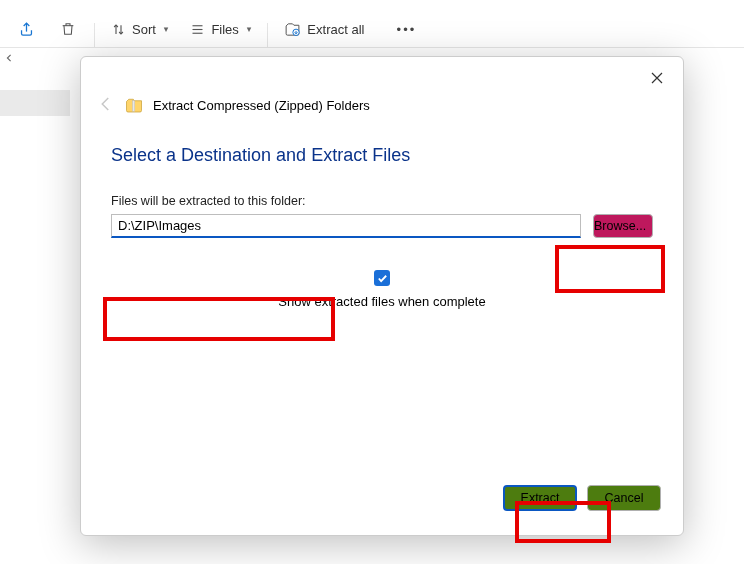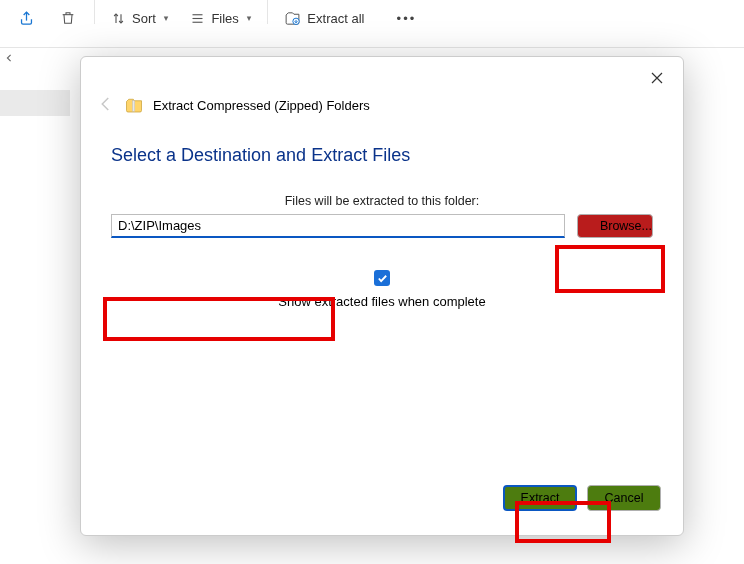--- a/index.html
+++ b/index.html
@@ -10,21 +10,21 @@
     font-size: 13px;
     background: #fff;
     color: #000;
     overflow: hidden;
   }
   
   .toolbar {
     height: 48px;
     border-bottom: 1px solid #e5e5e5;
     display: flex;
-    align-items: flex-start;
+    align-items: flex-end;
     padding: 0 6px;
     gap: 2px;
     position: relative;
     z-index: 1;
   }
   .tb-btn {
     display: flex;
     align-items: center;
     justify-content: center;
     height: 36px;
@@ -86,46 +86,45 @@
     left: 30px; right: 30px; top: 88px;
   }
   .heading {
     color: #0a338a;
     font-size: 18px;
   }
   .sublabel {
     margin-top: 28px;
     font-size: 12.5px;
     color:#222;
-    text-align:center;
   }
   .path-row {
     display:flex;
     align-items:flex-start;
     gap: 12px;
     margin-top: 6px;
   }
   .path-input {
     flex: 1;
     height: 24px;
     border: 1px solid #bdbdbd;
     border-bottom: 2px solid #0a57c2;
     padding: 2px 6px;
     font-size: 13px;
     font-family: inherit;
     background:#fff;
     outline:none;
   }
   .browse-btn {
-    width: 76px; height: 24px;
+    width: 60px; height: 24px;
     border: 1px solid #b0b0b0;
     border-radius: 4px;
-    background: #b91c1c;
+    background: #be185d;
     font-size: 12.5px;
-    text-align:right;
+    text-align:left;
     line-height:22px;
   }
   .check-row {
     display:flex; align-items:center; gap:8px;
     margin-top: 32px;
     font-size: 13px;
     flex-direction: column;
   }
   .chk {
     width:16px; height:16px;

